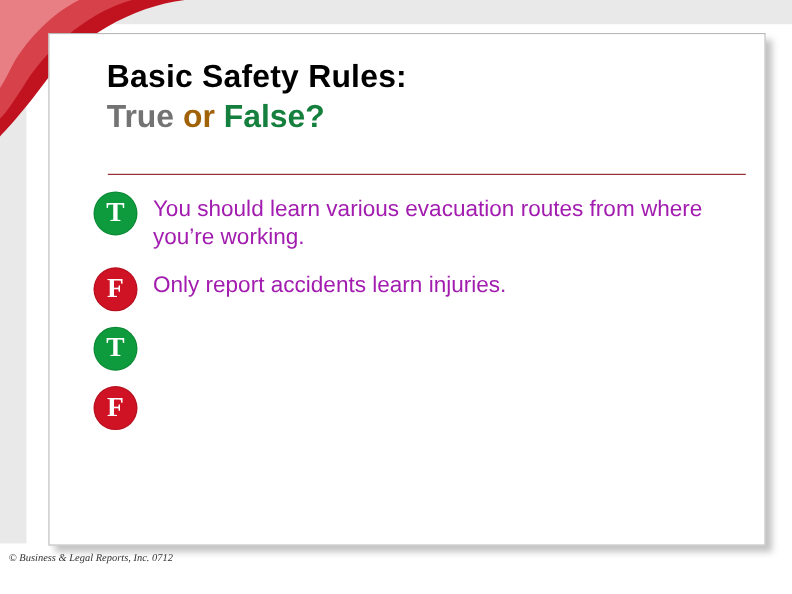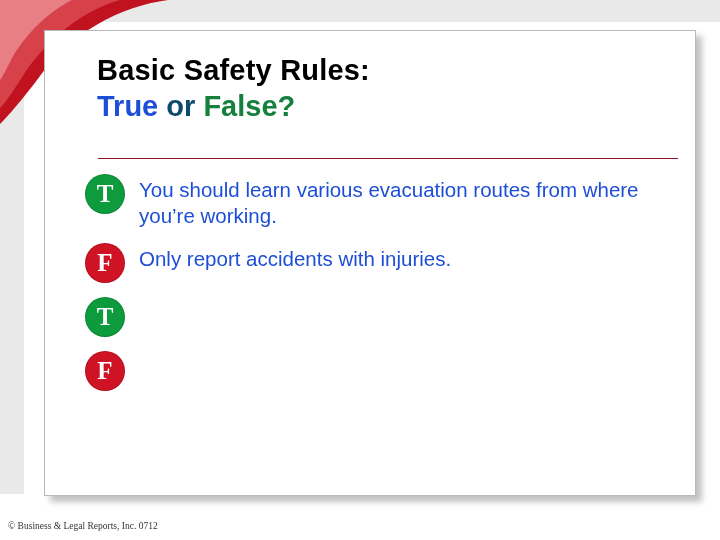--- a/index.html
+++ b/index.html
@@ -73,22 +73,22 @@
     color: #000000;
     line-height: 1.18;
     letter-spacing: 0.2px;
   }
   .title-line2 {
     font-size: 29px;
     font-weight: bold;
     line-height: 1.18;
     margin-top: 2px;
   }
-  .t-true { color: #1d4ed8; }
-  .t-or { color: #0c4a6e; }
+  .t-true { color: #737373; }
+  .t-or { color: #a16207; }
   .t-false { color: #15803d; }
 
   .rule-line {
     position: absolute;
     left: 53px;
     top: 127px;
     width: 580px;
     height: 1px;
     background: #8d1a22;
   }
@@ -117,33 +117,34 @@
     justify-content: center;
     margin-right: 14px;
     margin-top: 1px;
     box-shadow: inset 0 0 0 1px rgba(0,0,0,0.12);
     font-family: "Liberation Serif", serif;
   }
   .badge.t { background: #0e9b3d; }
   .badge.f { background: #cf1224; }
   .item-text {
     font-size: 20.5px;
-    color: #1d4ed8;
+    color: #a21caf;
     line-height: 1.28;
     max-width: 500px;
     padding-top: 4px;
   }
 
   .footer {
     position: absolute;
     left: 8px;
-    bottom: 9px;
+    bottom: 27px;
     font-size: 9.5px;
     color: #333333;
     font-family: "Liberation Serif", serif;
+    font-style: italic;
   }
 </style>
 </head>
 <body>
 
 <div class="slide">
 
   <div class="top-band"></div>
   <div class="left-band"></div>
   <div class="bottom-band"></div>
@@ -169,21 +170,21 @@
 
     <div class="items">
 
       <div class="item">
         <div class="badge t">T</div>
         <div class="item-text">You should learn various evacuation routes from where you’re working.</div>
       </div>
 
       <div class="item">
         <div class="badge f">F</div>
-        <div class="item-text">Only report accidents with injuries.</div>
+        <div class="item-text">Only report accidents learn injuries.</div>
       </div>
 
       <div class="item">
         <div class="badge t">T</div>
       </div>
 
       <div class="item">
         <div class="badge f">F</div>
       </div>
 

